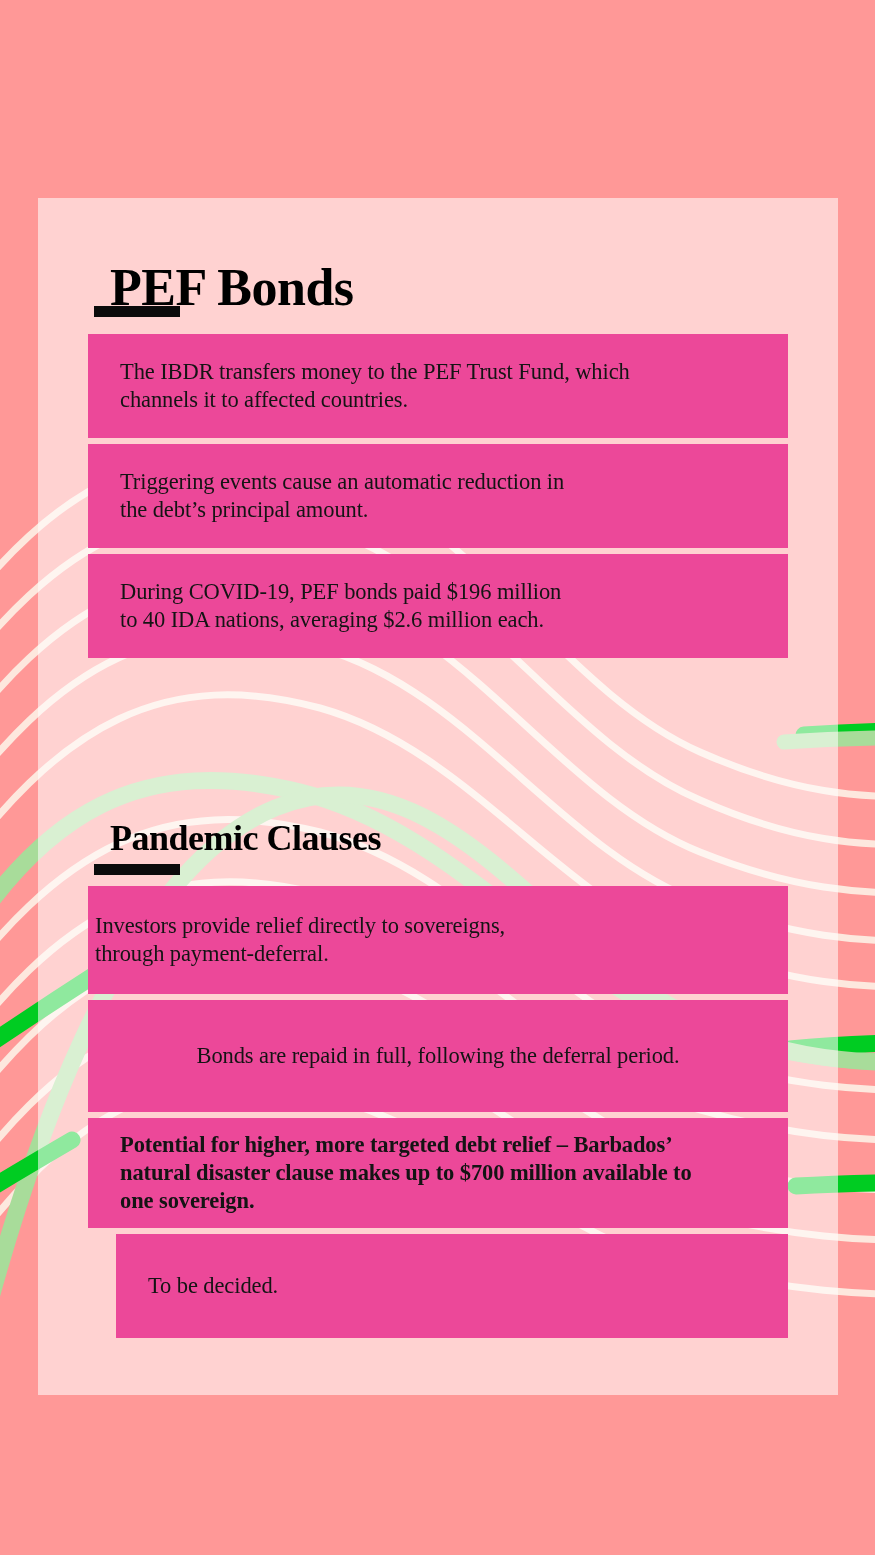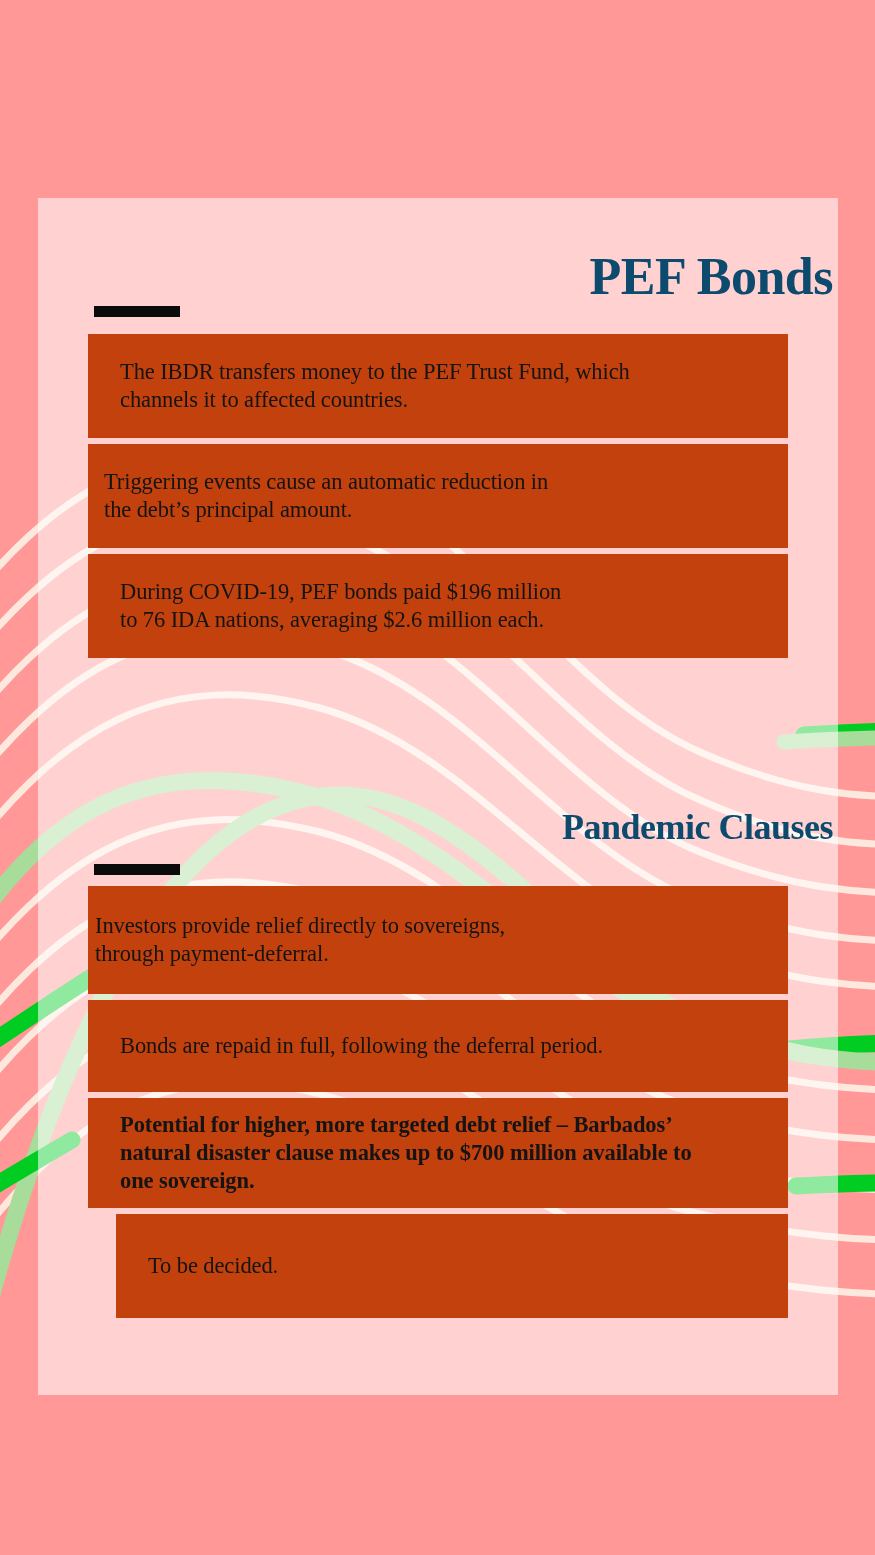--- a/index.html
+++ b/index.html
@@ -45,68 +45,67 @@
     height: 1197px;
     box-sizing: border-box;
   }
 
   .section { position: absolute; left: 0; width: 800px; }
   #section-pef      { top: 0px; }
   #section-pandemic { top: 576px; }
 
   .section-heading {
     position: relative;
-    margin: 5px;
+    margin: 16px;
     padding: 0 0 0 56px;
     font-family: "Liberation Serif", "DejaVu Serif", serif;
     font-weight: bold;
-    color: #0c4a6e;
+    color: #000000;
     letter-spacing: -0.5px;
     line-height: 1;
-    text-align: right;
   }
   #heading-pef      { font-size: 52px; padding-top: 48px; }
   #heading-pandemic { font-size: 36px; padding-top: 30px; }
 
   .heading-rule {
     position: absolute;
     left: 56px;
     width: 86px;
     height: 11px;
     background: #0b0b0b;
   }
   #rule-pef      { top: 108px; }
   #rule-pandemic { top: 90px; }
 
   .rows { position: absolute; left: 50px; width: 700px; }
   #rows-pef      { top: 136px; }
   #rows-pandemic { top: 112px; }
 
   .row {
-    background: #c2410c;
+    background: #ec4899;
     box-sizing: border-box;
     padding: 0 32px;
     margin-bottom: 6px;
     display: flex;
     align-items: center;
   }
   .row-text {
     font-family: "Liberation Serif", "DejaVu Serif", serif;
     font-size: 22.5px;
     line-height: 1.23;
     color: #141414;
     white-space: pre-line;
     letter-spacing: -0.1px;
   }
   .row.h1 { height: 104px; }
-  .row.h2 { height: 104px; padding-left: 16px; }
+  .row.h2 { height: 104px; }
   .row.h3 { height: 104px; }
   .row.h4 { height: 106px; }
   .row.p1 { height: 108px; padding-left: 7px; }
-  .row.p2 { height: 92px; }
+  .row.p2 { height: 112px; justify-content: center; }
   .row.p3 { height: 110px; font-weight: bold; }
   .row.p4 { height: 104px; margin-left: 28px; }
 </style>
 </head>
 <body>
 
 <div id="stage">
 
   <svg id="bg-waves" viewBox="0 0 875 1555" preserveAspectRatio="none" aria-hidden="true">
     <defs>
@@ -161,21 +160,21 @@
         <div class="row h1">
           <span class="row-text">The IBDR transfers money to the PEF Trust Fund, which
 channels it to affected countries.</span>
         </div>
         <div class="row h2">
           <span class="row-text">Triggering events cause an automatic reduction in
 the debt’s principal amount.</span>
         </div>
         <div class="row h3">
           <span class="row-text">During COVID-19, PEF bonds paid $196 million
-to 76 IDA nations, averaging $2.6 million each.</span>
+to 40 IDA nations, averaging $2.6 million each.</span>
         </div>
       </div>
     </div>
 
     <div class="section" id="section-pandemic">
       <h1 class="section-heading" id="heading-pandemic">Pandemic Clauses</h1>
       <div class="heading-rule" id="rule-pandemic"></div>
 
       <div class="rows" id="rows-pandemic">
         <div class="row p1">

